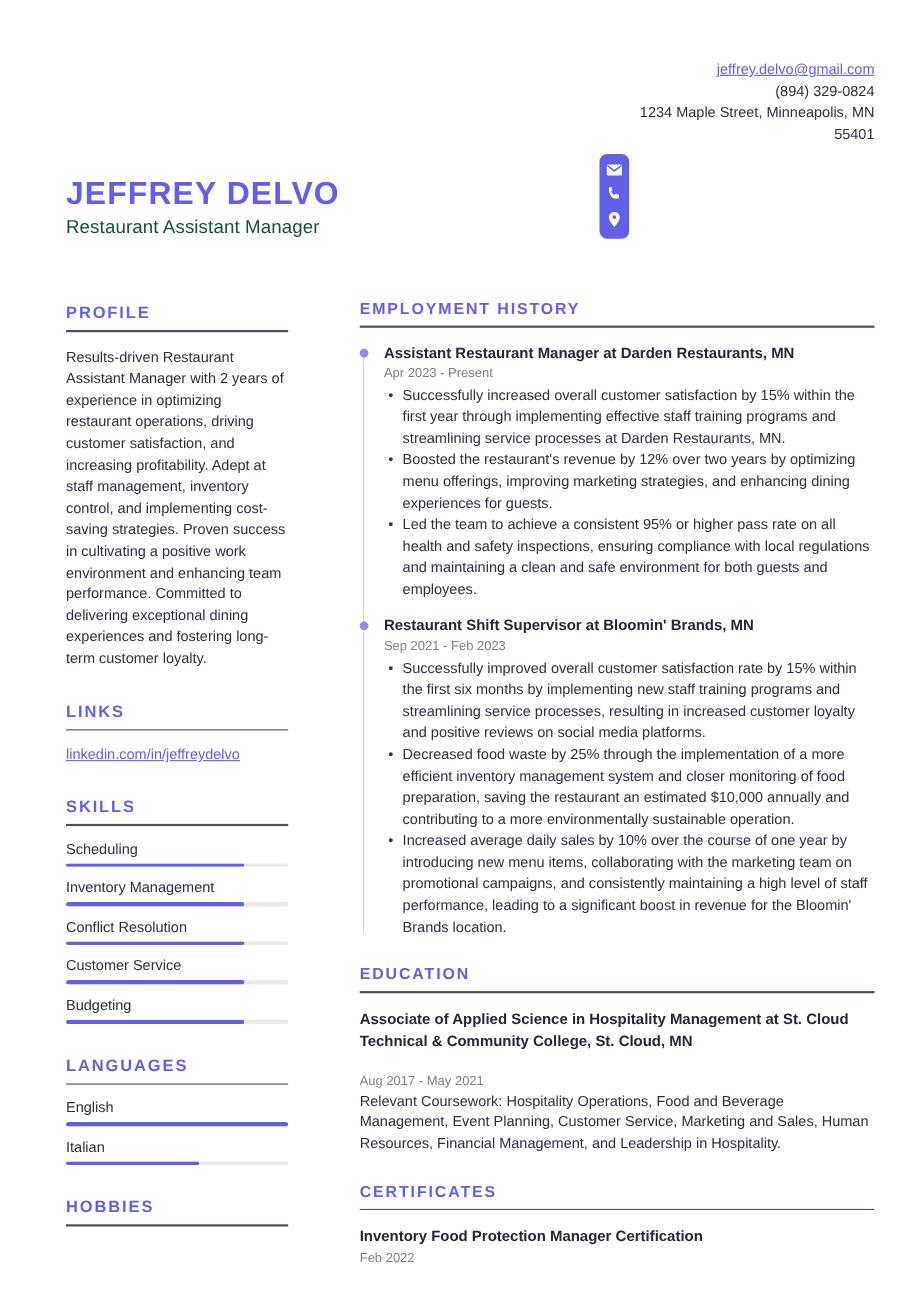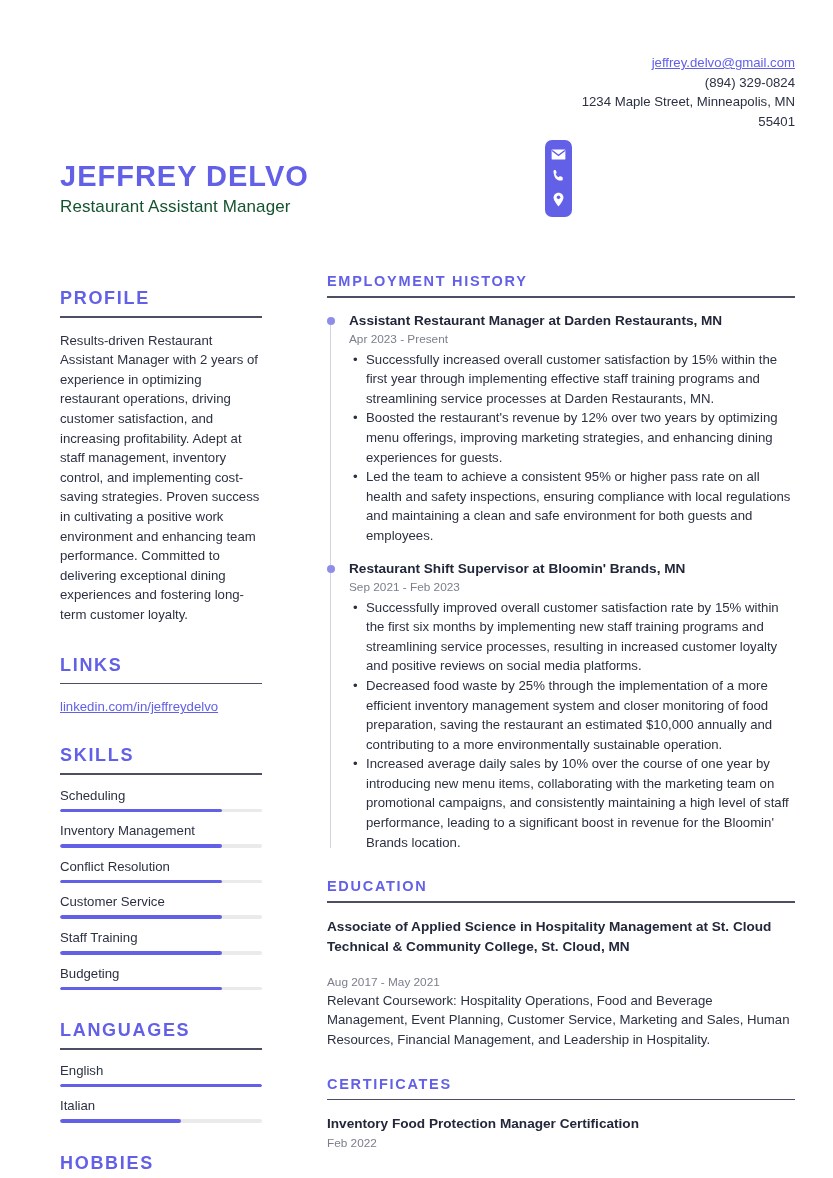--- a/index.html
+++ b/index.html
@@ -82,25 +82,25 @@
     padding: 0 38px 0 60px;
     margin-top: 56px;
     align-items: flex-start;
   }
   .col-left { width: 202px; flex: 0 0 202px; }
   .col-gap  { width: 65px; flex: 0 0 65px; }
   .col-right { flex: 1 1 auto; }
 
   .section { margin-bottom: 30px; }
   .section-title {
-    font-size: 18px;
+    font-size: 15px;
     font-weight: bold;
     letter-spacing: 1.7px;
     color: #6360e8;
-    margin: 15px 0 7px 0;
+    margin: 3px 0 7px 0;
   }
   .section-rule {
     height: 1.6px;
     background: #4a4f63;
     margin-bottom: 13px;
   }
 
   
   .profile-text {
     font-size: 13.2px;
@@ -315,26 +315,20 @@
                 <div class="bar-fill" style="width: 80%;"></div>
               </div>
           </div>
           <div class="bar-item">
             <div class="bar-label">Customer Service</div>
             <div class="bar-track">
                 <div class="bar-fill" style="width: 80%;"></div>
               </div>
           </div>
           <div class="bar-item">
-            <div class="bar-label">Staff Training</div>
-            <div class="bar-track">
-                <div class="bar-fill" style="width: 80%;"></div>
-              </div>
-          </div>
-          <div class="bar-item">
             <div class="bar-label">Budgeting</div>
             <div class="bar-track">
                 <div class="bar-fill" style="width: 80%;"></div>
               </div>
           </div>
         </div>
       </div>
 
       <div class="section">
         <div class="section-title">LANGUAGES</div>

